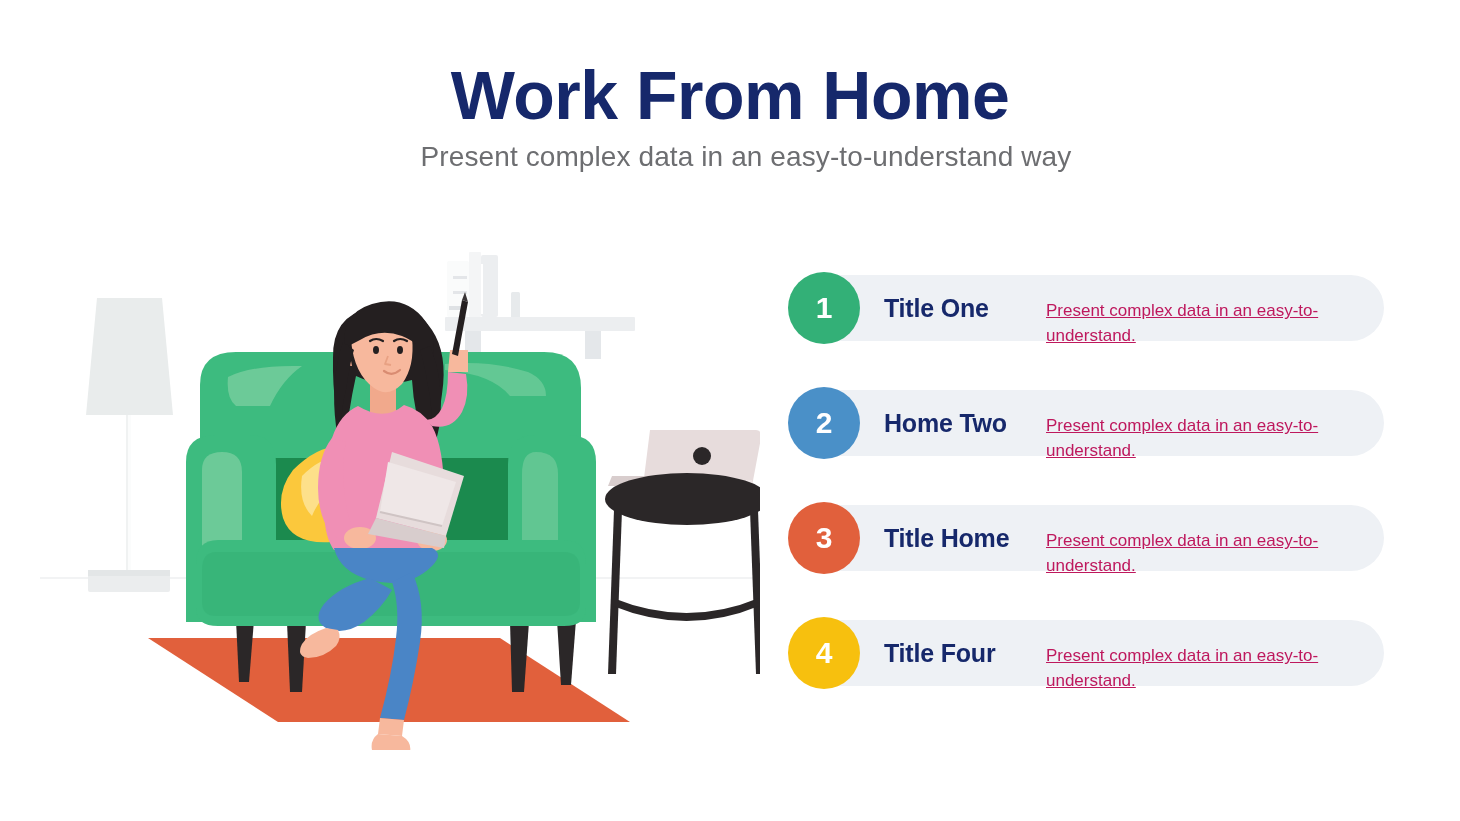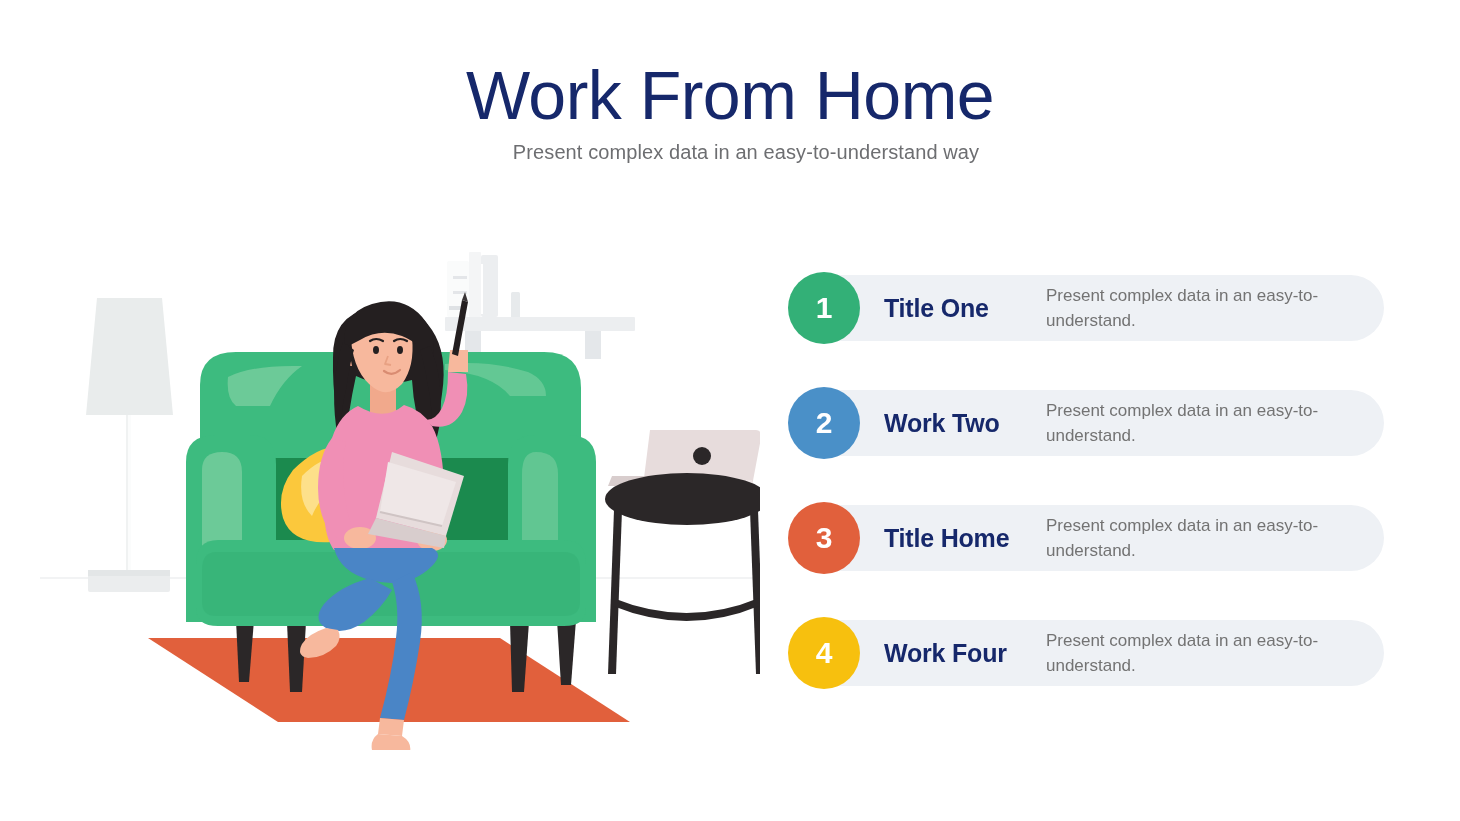--- a/index.html
+++ b/index.html
@@ -19,28 +19,28 @@
   
   #header {
     position: absolute;
     left: 0;
     top: 60px;
     width: 1460px;
     text-align: center;
   }
   #slide-title {
     font-size: 68px;
-    font-weight: normal;
+    font-weight: bold;
     color: #16286b;
     letter-spacing: -0.5px;
     line-height: 1.05;
     margin: 0;
   }
   #slide-subtitle {
-    font-size: 20px;
+    font-size: 28px;
     color: #6d6e71;
     margin-top: 10px;
     letter-spacing: 0.1px;
     padding-left: 32px;
   }
 
   
   #illustration {
     position: absolute;
     left: 40px;
@@ -97,28 +97,29 @@
     display: flex;
     align-items: center;
     font-size: 25px;
     font-weight: bold;
     color: #16286b;
     letter-spacing: -0.2px;
   }
   .step-desc {
     position: absolute;
     left: 258px;
-    top: 1px;
+    top: 16px;
     height: 72px;
     width: 320px;
     display: flex;
     align-items: center;
     font-size: 17px;
     line-height: 1.45;
-    color: #737373;
+    color: #be185d;
+    text-decoration: underline;
   }
 </style>
 </head>
 <body>
 
 <div id="header">
   <div id="slide-title">Work From Home</div>
   <div id="slide-subtitle">Present complex data in an easy-to-understand way</div>
 </div>
 
@@ -262,31 +263,31 @@
   <div class="step-row">
     <div class="step-pill" style="background: rgb(238, 241, 245);"></div>
     <div class="step-badge" style="background: rgb(51, 176, 119);">1</div>
     <div class="step-title">Title One</div>
     <div class="step-desc">Present complex data in an easy-to-understand.</div>
   </div>
 
   <div class="step-row">
     <div class="step-pill" style="background: rgb(238, 241, 245);"></div>
     <div class="step-badge" style="background: rgb(74, 144, 200);">2</div>
-    <div class="step-title">Work Two</div>
+    <div class="step-title">Home Two</div>
     <div class="step-desc">Present complex data in an easy-to-understand.</div>
   </div>
 
   <div class="step-row">
     <div class="step-pill" style="background: rgb(238, 241, 245);"></div>
     <div class="step-badge" style="background: rgb(225, 96, 60);">3</div>
     <div class="step-title">Title Home</div>
     <div class="step-desc">Present complex data in an easy-to-understand.</div>
   </div>
 
   <div class="step-row">
     <div class="step-pill" style="background: rgb(238, 241, 245);"></div>
     <div class="step-badge" style="background: rgb(247, 192, 14);">4</div>
-    <div class="step-title">Work Four</div>
+    <div class="step-title">Title Four</div>
     <div class="step-desc">Present complex data in an easy-to-understand.</div>
   </div>
 
 </div>
 
 </body></html>

